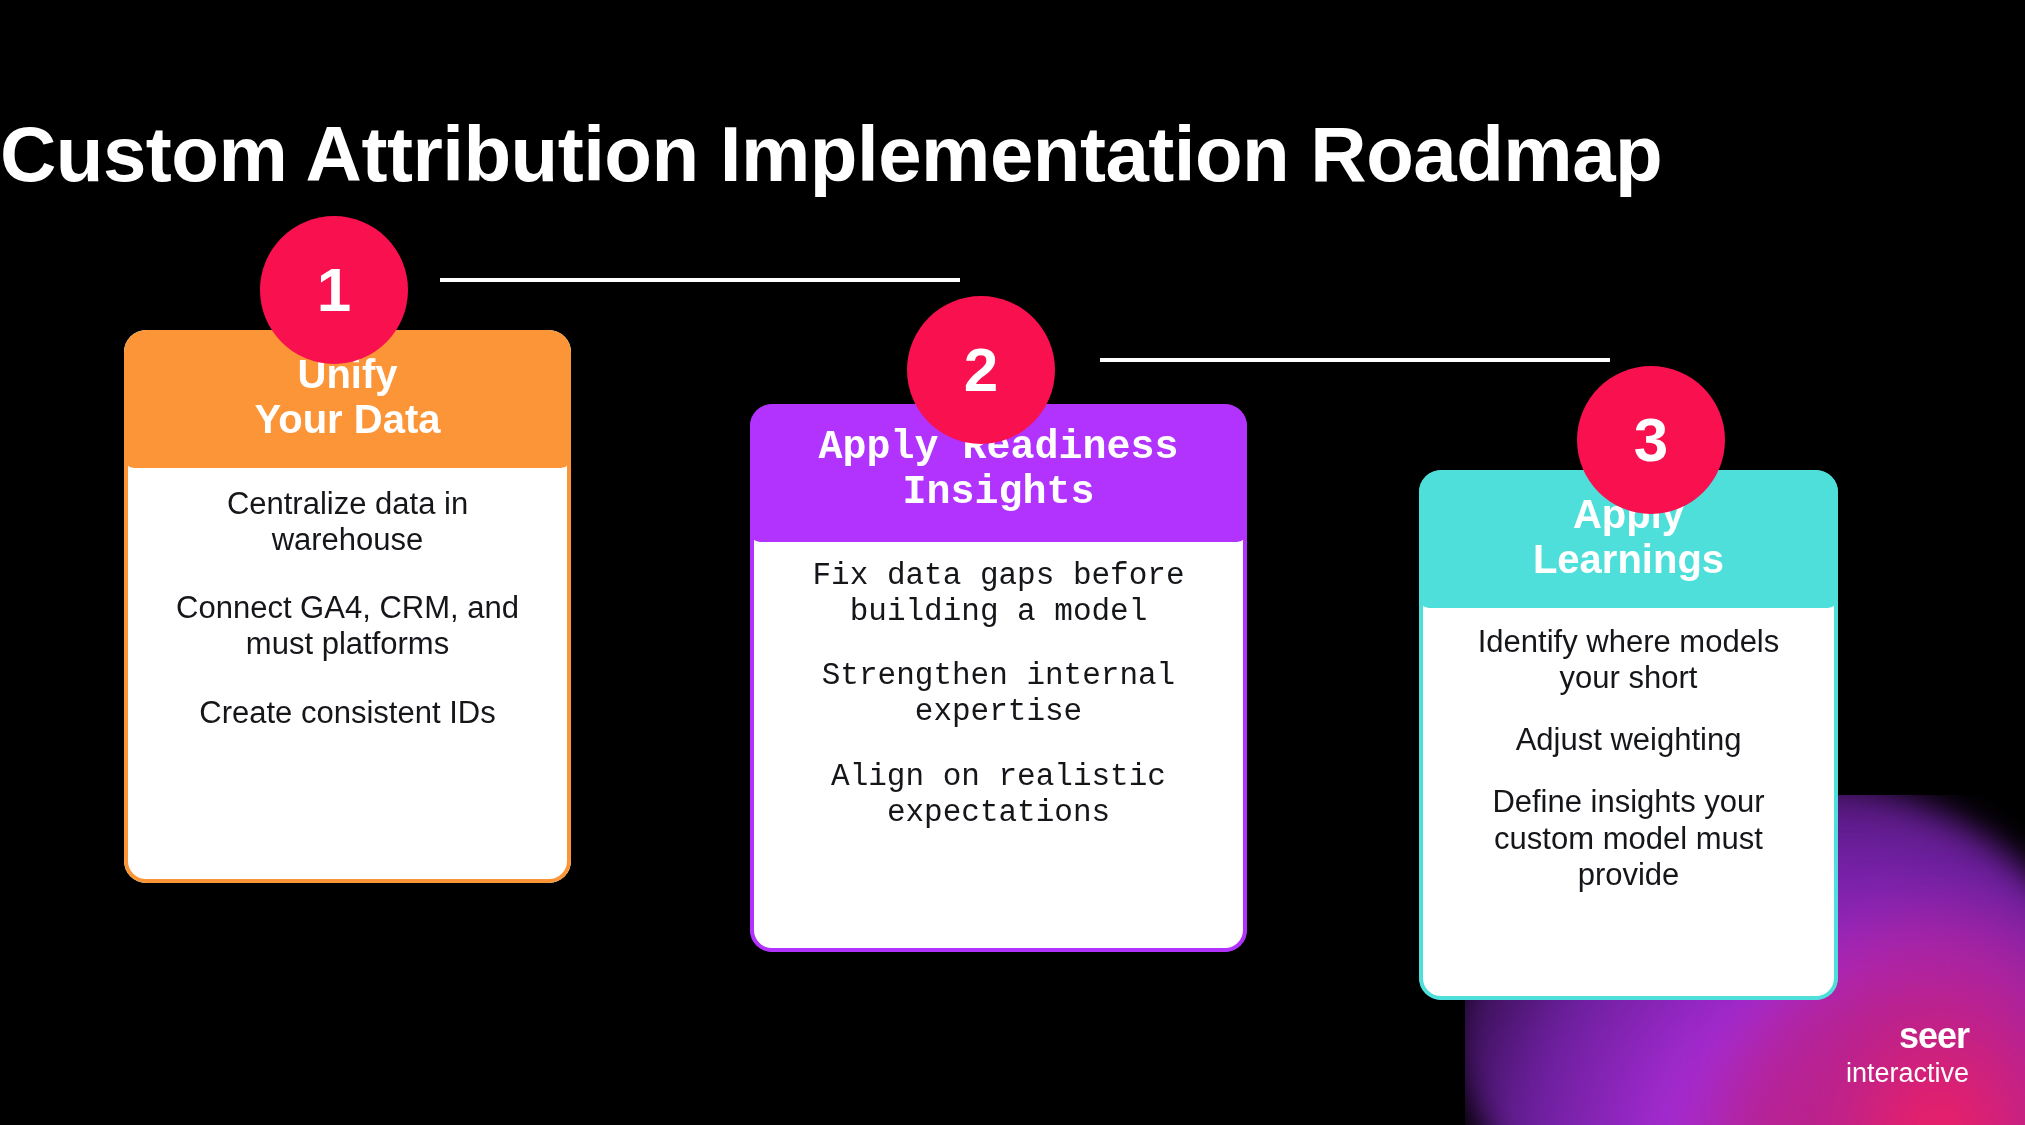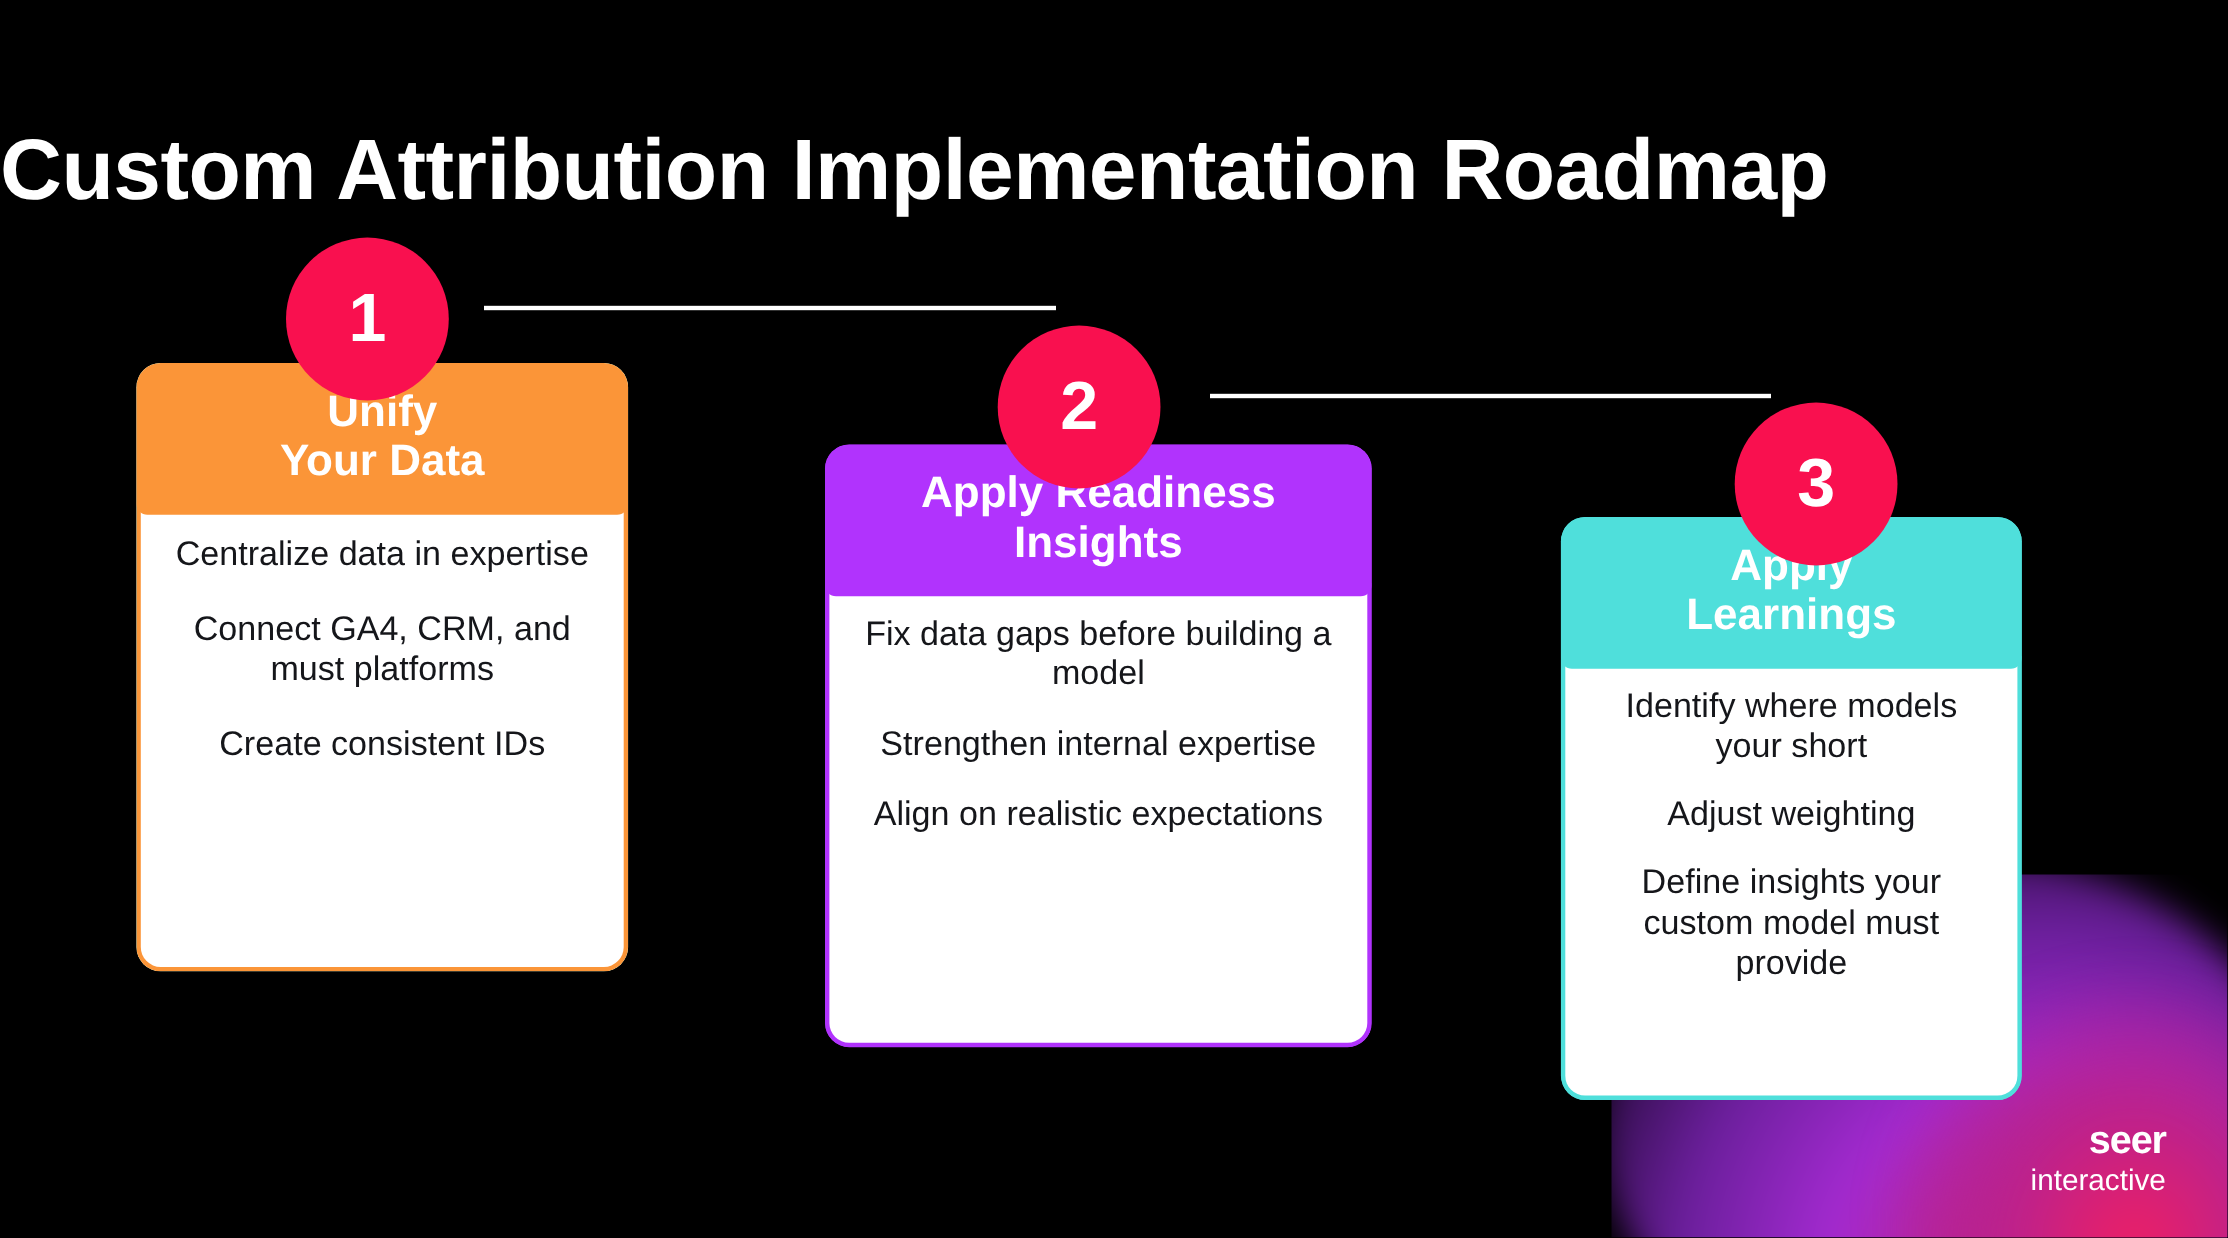--- a/index.html
+++ b/index.html
@@ -140,20 +140,21 @@
     gap: 32px;
   }
 
   
   #card-2 {
     left: 750px;
     top: 404px;
     width: 497px;
     height: 548px;
     background: #B133FD;
+    font-family: Liberation Mono, monospace;
   }
   #card-2 .card-head { background: #B133FD; }
   #card-2 .card-body {
     border: 4px solid #B133FD;
     border-top: none;
     padding-top: 28px;
     gap: 28px;
   }
 
   
@@ -228,21 +229,21 @@
 
   <div class="connector conn-1"></div>
   <div class="connector conn-2"></div>
 
   <div class="card" id="card-1">
     <div class="card-head">
       <span>Unify</span><br>
       <span>Your Data</span>
     </div>
     <div class="card-body">
-      <div class="bullet">Centralize data in expertise</div>
+      <div class="bullet">Centralize data in warehouse</div>
       <div class="bullet">Connect GA4, CRM, and must platforms</div>
       <div class="bullet">Create consistent IDs</div>
     </div>
   </div>
   <div class="step-badge" id="badge-1">1</div>
 
   <div class="card" id="card-2">
     <div class="card-head">
       <span>Apply Readiness</span><br>
       <span>Insights</span>

